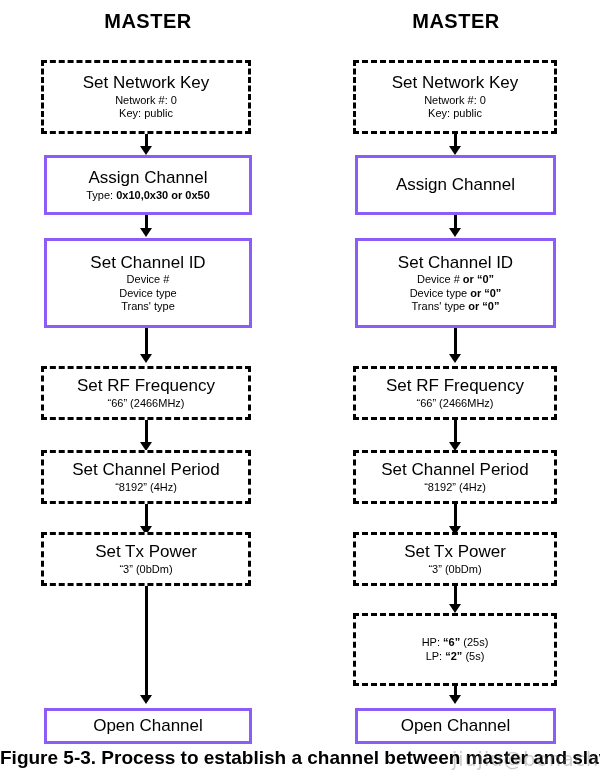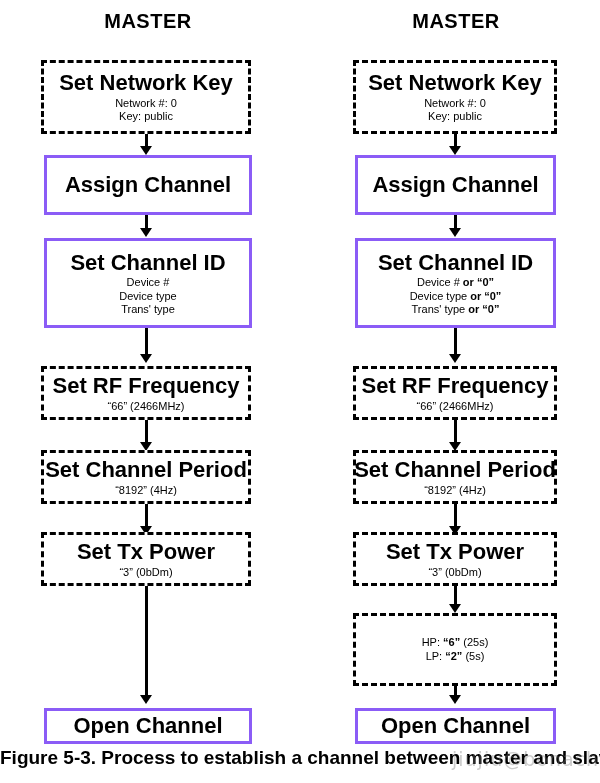--- a/index.html
+++ b/index.html
@@ -45,22 +45,22 @@
     flex-direction: column;
     align-items: center;
     justify-content: center;
     text-align: center;
     padding: 2px 4px;
   }
   .node.solid  { border: 3px solid #8b5cf6; }
   .node.dashed { border: 3px dashed #000; }
 
   .node-title {
-    font-size: 22px;
-    font-weight: 700;
+    font-size: 17px;
+    font-weight: 400;
     line-height: 1.16;
     white-space: nowrap;
     margin-bottom: 1px;
   }
   .node-line {
     font-size: 11px;
     font-weight: 400;
     line-height: 1.22;
     white-space: nowrap;
   }
@@ -119,20 +119,23 @@
   <div class="node dashed" style="left:41px; top:60px; width:210px; height:74px;">
     <div class="node-title">Set Network Key</div>
     <div class="node-line">Network #: 0</div>
     <div class="node-line">Key: public</div>
   </div>
   <div class="conn" style="left:145px; top:134px; height:14px;"></div>
   <div class="arrowhead" style="left:140px; top:146px;"></div>
 
   <div class="node solid" style="left:44px; top:155px; width:208px; height:60px;">
     <div class="node-title">Assign Channel</div>
+    <div class="node-line">
+      <span>Type: </span><span class="b">0x10,0x30 or 0x50</span>
+    </div>
   </div>
   <div class="conn" style="left:145px; top:215px; height:15px;"></div>
   <div class="arrowhead" style="left:140px; top:228px;"></div>
 
   <div class="node solid" style="left:44px; top:238px; width:208px; height:90px;">
     <div class="node-title">Set Channel ID</div>
     <div class="node-line">Device #</div>
     <div class="node-line">Device type</div>
     <div class="node-line">Trans' type</div>
   </div>

